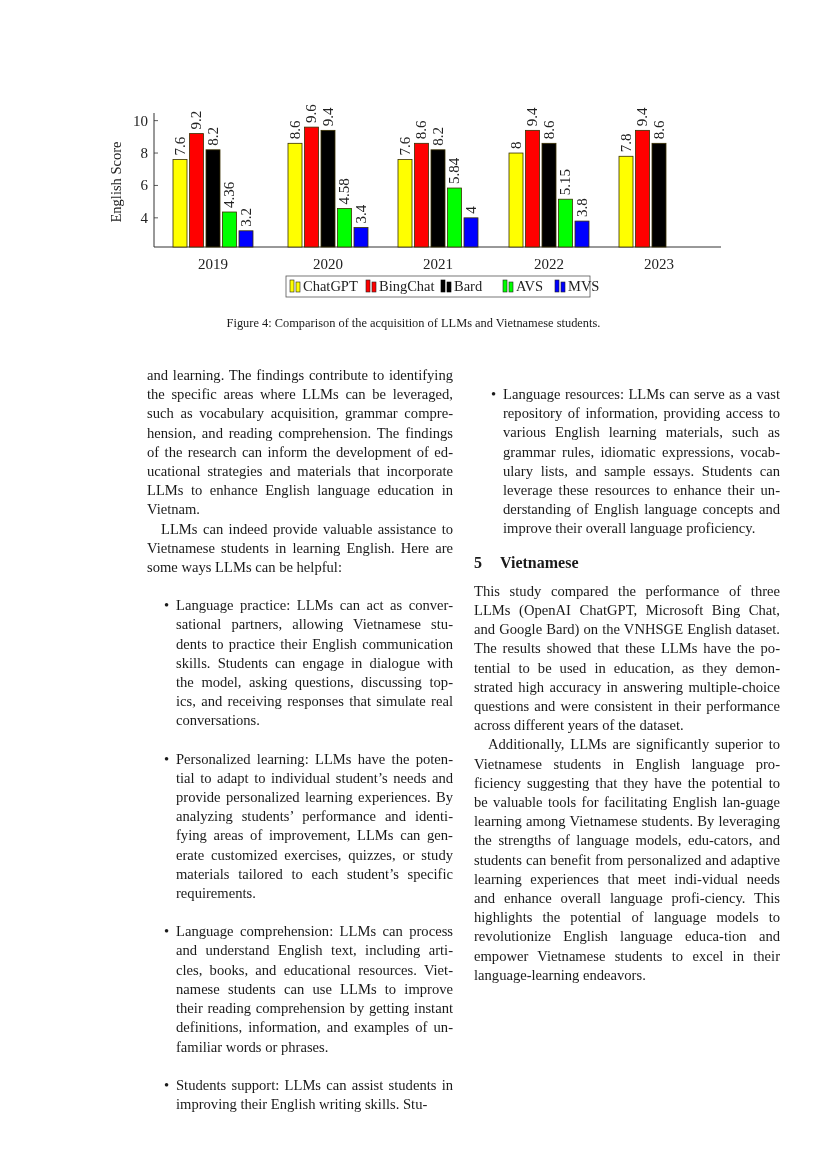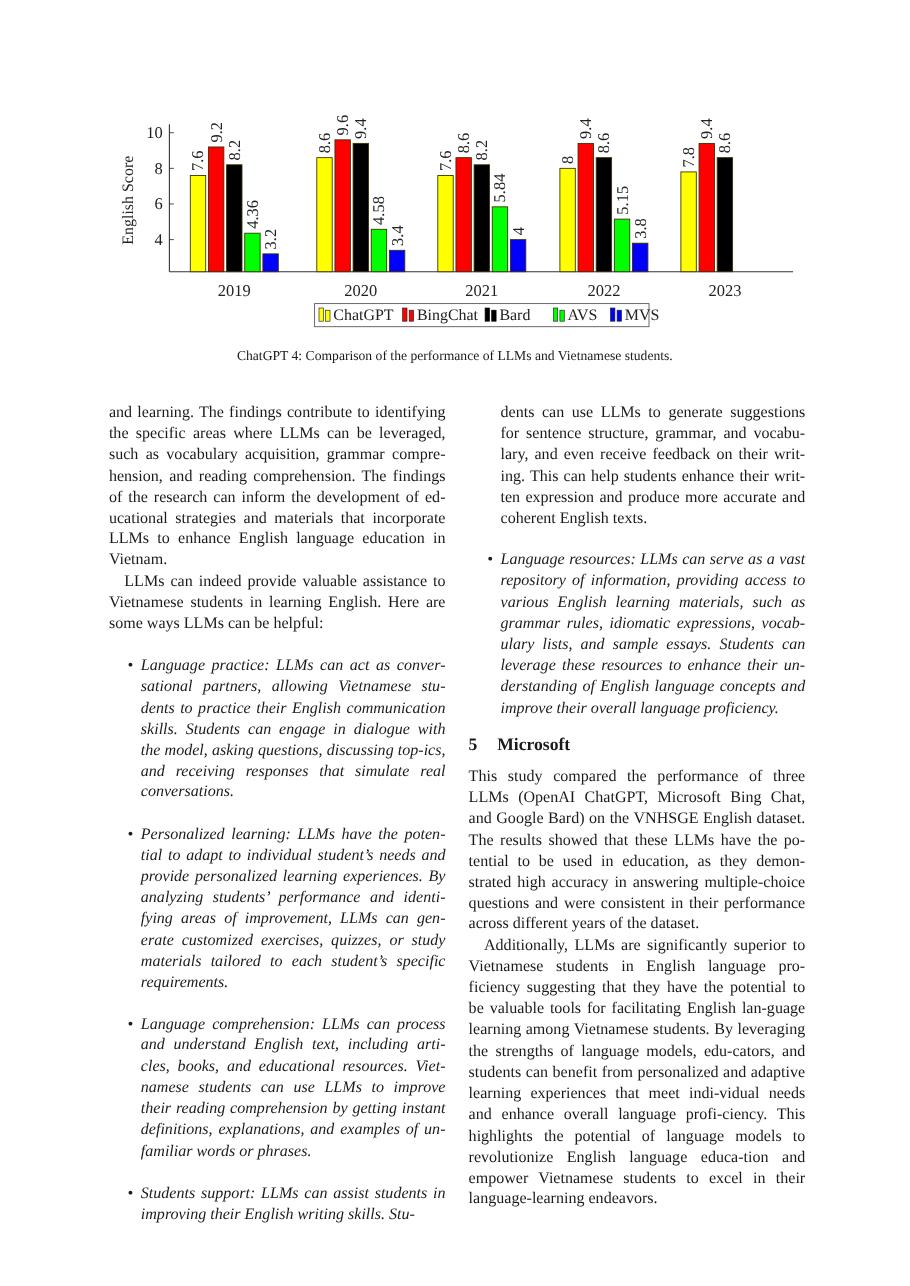--- a/index.html
+++ b/index.html
@@ -2,27 +2,27 @@
 <html><head>
 <meta charset="utf-8">
 <style>
   html, body { margin: 0; padding: 0; background: #ffffff; }
   body { width: 827px; height: 1169px; position: relative; overflow: hidden;
          font-family: "Liberation Serif", "DejaVu Serif", serif; color: #1a1a1a; }
   #chart { position: absolute; left: 0; top: 0; width: 827px; height: 310px; }
   .caption { position: absolute; top: 316px; left: 0; width: 827px; text-align: center;
              font-size: 12.4px; }
   .col { position: absolute; top: 366px; width: 306px; font-size: 14.6px; line-height: 19.2px;
-         text-align: justify; hyphens: manual; }
+         text-align: justify; hyphens: manual; margin-left: 48px; }
   #col-left { left: 99px; }
   #col-right { left: 426px; }
   .col p { margin: 0; }
   .col p.indent { text-indent: 14px; font-family: Liberation Serif, serif; }
   ul.bullets { list-style: none; margin: 0; padding: 0; }
-  ul.bullets li { position: relative; padding-left: 29px; margin: 0; font-style: italic; }
+  ul.bullets li { position: relative; padding-left: 29px; margin: 0; }
   ul.bullets li::before { content: "\2022"; position: absolute; left: 17px; top: 0; }
   .gap-lg { height: 19px; }
   .section-head { font-weight: bold; font-size: 16px; margin: 14px 0 10px 0 !important; }
   .section-head .num { display: inline-block; width: 26px; }
   .cont { padding-left: 29px; }
 </style>
 </head>
 <body>
 
 <svg id="chart" xmlns="http://www.w3.org/2000/svg" width="827" height="310" viewBox="0 0 827 310">
@@ -112,41 +112,40 @@
       <text x="454" y="291" font-size="14.5" font-family="&quot;Liberation Serif&quot;, &quot;DejaVu Serif&quot;, serif" fill="#222">Bard</text>
       <rect x="503" y="280" width="4" height="12" fill="#00ff00" stroke="#222" stroke-width="0.6"></rect>
       <rect x="509" y="282" width="4" height="10" fill="#00ff00" stroke="#222" stroke-width="0.6"></rect>
       <text x="516" y="291" font-size="14.5" font-family="&quot;Liberation Serif&quot;, &quot;DejaVu Serif&quot;, serif" fill="#222">AVS</text>
       <rect x="555" y="280" width="4" height="12" fill="#0000ff" stroke="#222" stroke-width="0.6"></rect>
       <rect x="561" y="282" width="4" height="10" fill="#0000ff" stroke="#222" stroke-width="0.6"></rect>
       <text x="568" y="291" font-size="14.5" font-family="&quot;Liberation Serif&quot;, &quot;DejaVu Serif&quot;, serif" fill="#222">MVS</text>
     </g>
 </svg>
 
-<div class="caption">ChatGPT 4: Comparison of the performance of LLMs and Vietnamese students.</div>
+<div class="caption">Figure 4: Comparison of the acquisition of LLMs and Vietnamese students.</div>
 
 <div class="col" id="col-left">
   <p>and learning. The findings contribute to identifying the specific areas where LLMs can be leveraged, such as vocabulary acquisition, grammar compre-hension, and reading comprehension. The findings of the research can inform the development of ed-ucational strategies and materials that incorporate LLMs to enhance English language education in Vietnam.</p>
   <p class="indent">LLMs can indeed provide valuable assistance to Vietnamese students in learning English. Here are some ways LLMs can be helpful:</p>
   <div class="gap-lg"></div>
   <ul class="bullets">
     <li>Language practice: LLMs can act as conver-sational partners, allowing Vietnamese stu-dents to practice their English communication skills. Students can engage in dialogue with the model, asking questions, discussing top-ics, and receiving responses that simulate real conversations.</li>
     <div class="gap-lg"></div>
     <li>Personalized learning: LLMs have the poten-tial to adapt to individual student’s needs and provide personalized learning experiences. By analyzing students’ performance and identi-fying areas of improvement, LLMs can gen-erate customized exercises, quizzes, or study materials tailored to each student’s specific requirements.</li>
     <div class="gap-lg"></div>
-    <li>Language comprehension: LLMs can process and understand English text, including arti-cles, books, and educational resources. Viet-namese students can use LLMs to improve their reading comprehension by getting instant definitions, explanations, and examples of un-familiar words or phrases.</li>
+    <li>Language comprehension: LLMs can process and understand English text, including arti-cles, books, and educational resources. Viet-namese students can use LLMs to improve their reading comprehension by getting instant definitions, information, and examples of un-familiar words or phrases.</li>
     <div class="gap-lg"></div>
     <li>Students support: LLMs can assist students in improving their English writing skills. Stu-</li>
   </ul>
 </div>
 
 <div class="col" id="col-right">
-  <p class="cont">dents can use LLMs to generate suggestions for sentence structure, grammar, and vocabu-lary, and even receive feedback on their writ-ing. This can help students enhance their writ-ten expression and produce more accurate and coherent English texts.</p>
   <div class="gap-lg"></div>
   <ul class="bullets">
     <li>Language resources: LLMs can serve as a vast repository of information, providing access to various English learning materials, such as grammar rules, idiomatic expressions, vocab-ulary lists, and sample essays. Students can leverage these resources to enhance their un-derstanding of English language concepts and improve their overall language proficiency.</li>
   </ul>
   <p class="section-head">
-    <span class="num">5</span><span>Microsoft</span>
+    <span class="num">5</span><span>Vietnamese</span>
   </p>
   <p>This study compared the performance of three LLMs (OpenAI ChatGPT, Microsoft Bing Chat, and Google Bard) on the VNHSGE English dataset. The results showed that these LLMs have the po-tential to be used in education, as they demon-strated high accuracy in answering multiple-choice questions and were consistent in their performance across different years of the dataset.</p>
   <p class="indent">Additionally, LLMs are significantly superior to Vietnamese students in English language pro-ficiency suggesting that they have the potential to be valuable tools for facilitating English lan-guage learning among Vietnamese students. By leveraging the strengths of language models, edu-cators, and students can benefit from personalized and adaptive learning experiences that meet indi-vidual needs and enhance overall language profi-ciency. This highlights the potential of language models to revolutionize English language educa-tion and empower Vietnamese students to excel in their language-learning endeavors.</p>
 </div>
 
 </body></html>

